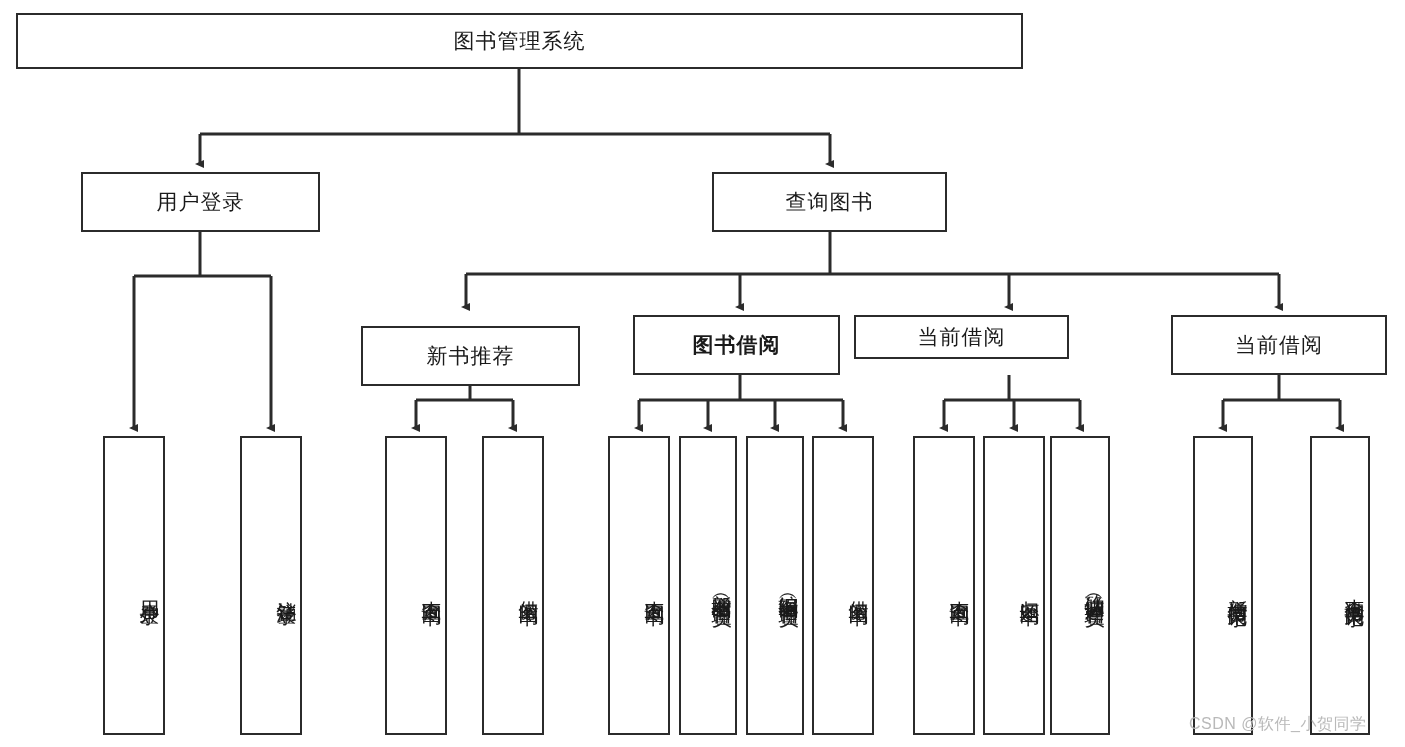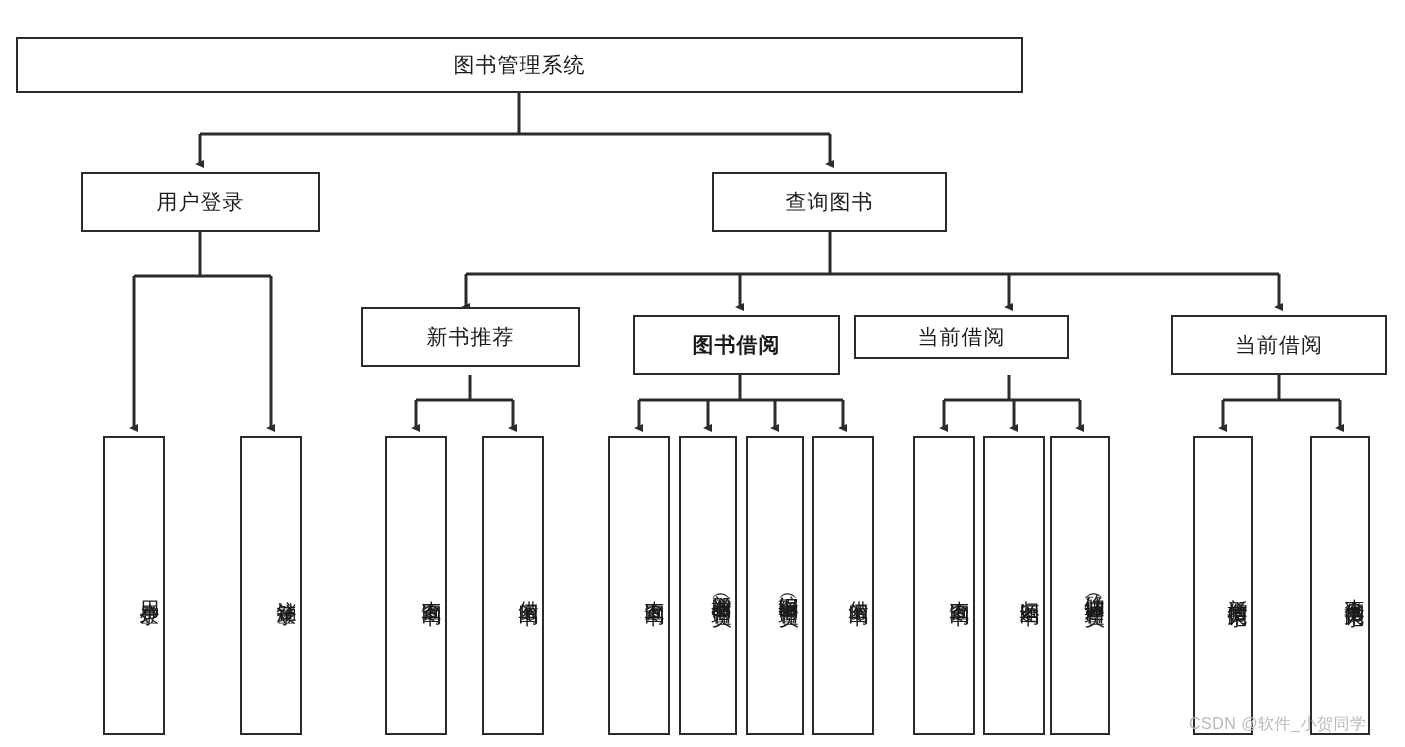--- a/index.html
+++ b/index.html
@@ -114,26 +114,26 @@
       <path d="M1014,400 L1014,428" marker-end="url(#arrow)"></path>
       <path d="M1080,400 L1080,428" marker-end="url(#arrow)"></path>
 
       <path d="M1279,375 L1279,400"></path>
       <path d="M1223,400 L1340,400"></path>
       <path d="M1223,400 L1223,428" marker-end="url(#arrow)"></path>
       <path d="M1340,400 L1340,428" marker-end="url(#arrow)"></path>
     </g>
   </svg>
 
-  <div class="node node-h" style="left: 16px; top: 13px; width: 1007px; height: 56px; margin-top: 24px;">图书管理系统</div>
+  <div class="node node-h" style="left: 16px; top: 13px; width: 1007px; height: 56px;">图书管理系统</div>
 
   <div class="node node-h" style="left: 81px; top: 172px; width: 239px; height: 60px;">用户登录</div>
   <div class="node node-h" style="left: 712px; top: 172px; width: 235px; height: 60px;">查询图书</div>
 
-  <div class="node node-h" style="left: 361px; top: 307px; width: 219px; height: 60px;">新书推荐</div>
+  <div class="node node-h" style="left: 361px; top: 326px; width: 219px; height: 60px;">新书推荐</div>
   <div class="node node-h" style="left: 633px; top: 315px; width: 207px; height: 60px; font-weight: bold;">图书借阅</div>
   <div class="node node-h" style="left: 854px; top: 315px; width: 215px; height: 44px;">当前借阅</div>
   <div class="node node-h" style="left: 1171px; top: 315px; width: 216px; height: 60px;">当前借阅</div>
 
   <div class="node node-v" style="left: 103px; top: 436px; width: 62px; height: 299px;">用户登录</div>
   <div class="node node-v" style="left: 240px; top: 436px; width: 62px; height: 299px;">注销登录</div>
   <div class="node node-v" style="left: 385px; top: 436px; width: 62px; height: 299px;">查询图书</div>
   <div class="node node-v" style="left: 482px; top: 436px; width: 62px; height: 299px;">借阅图书</div>
   <div class="node node-v" style="left: 608px; top: 436px; width: 62px; height: 299px;">查询图书</div>
   <div class="node node-v lead-top" style="left: 679px; top: 436px; width: 58px; height: 299px;">新增图书（管理员）</div>

